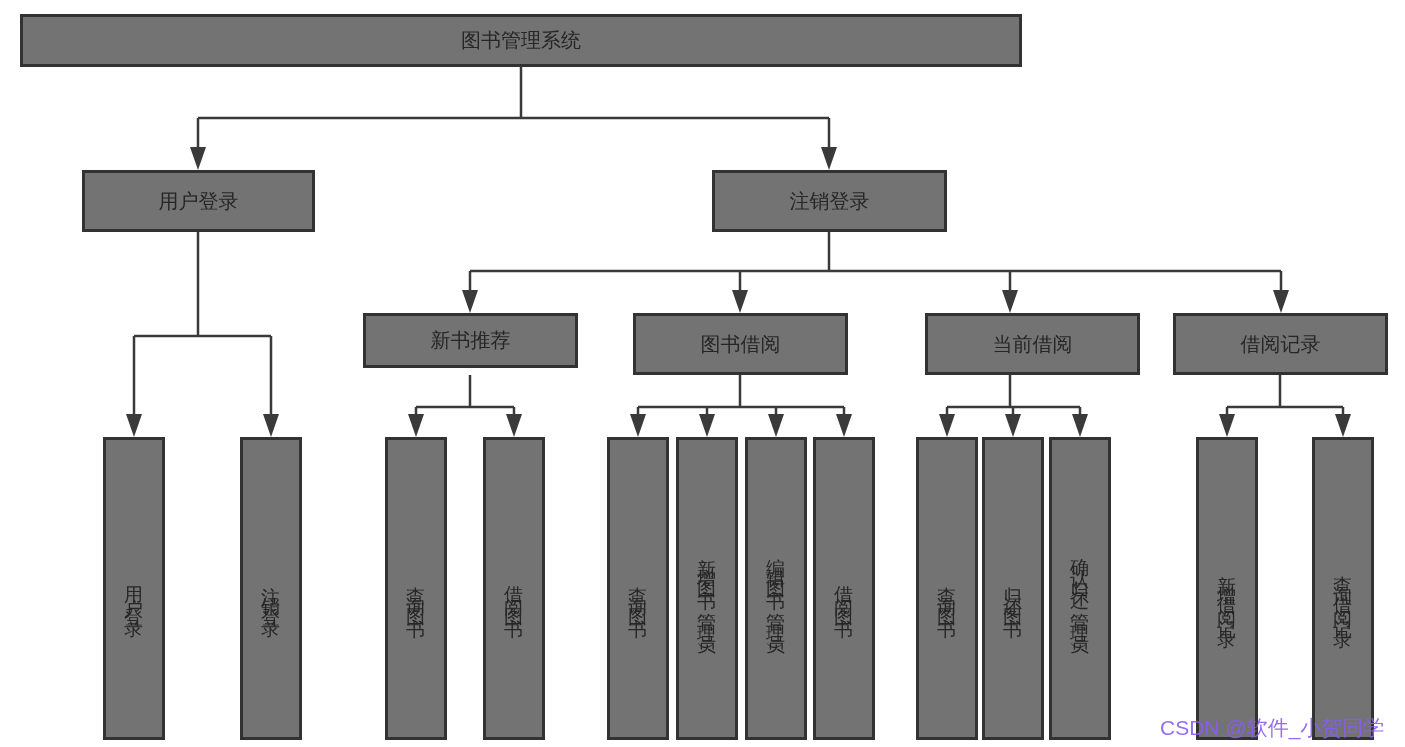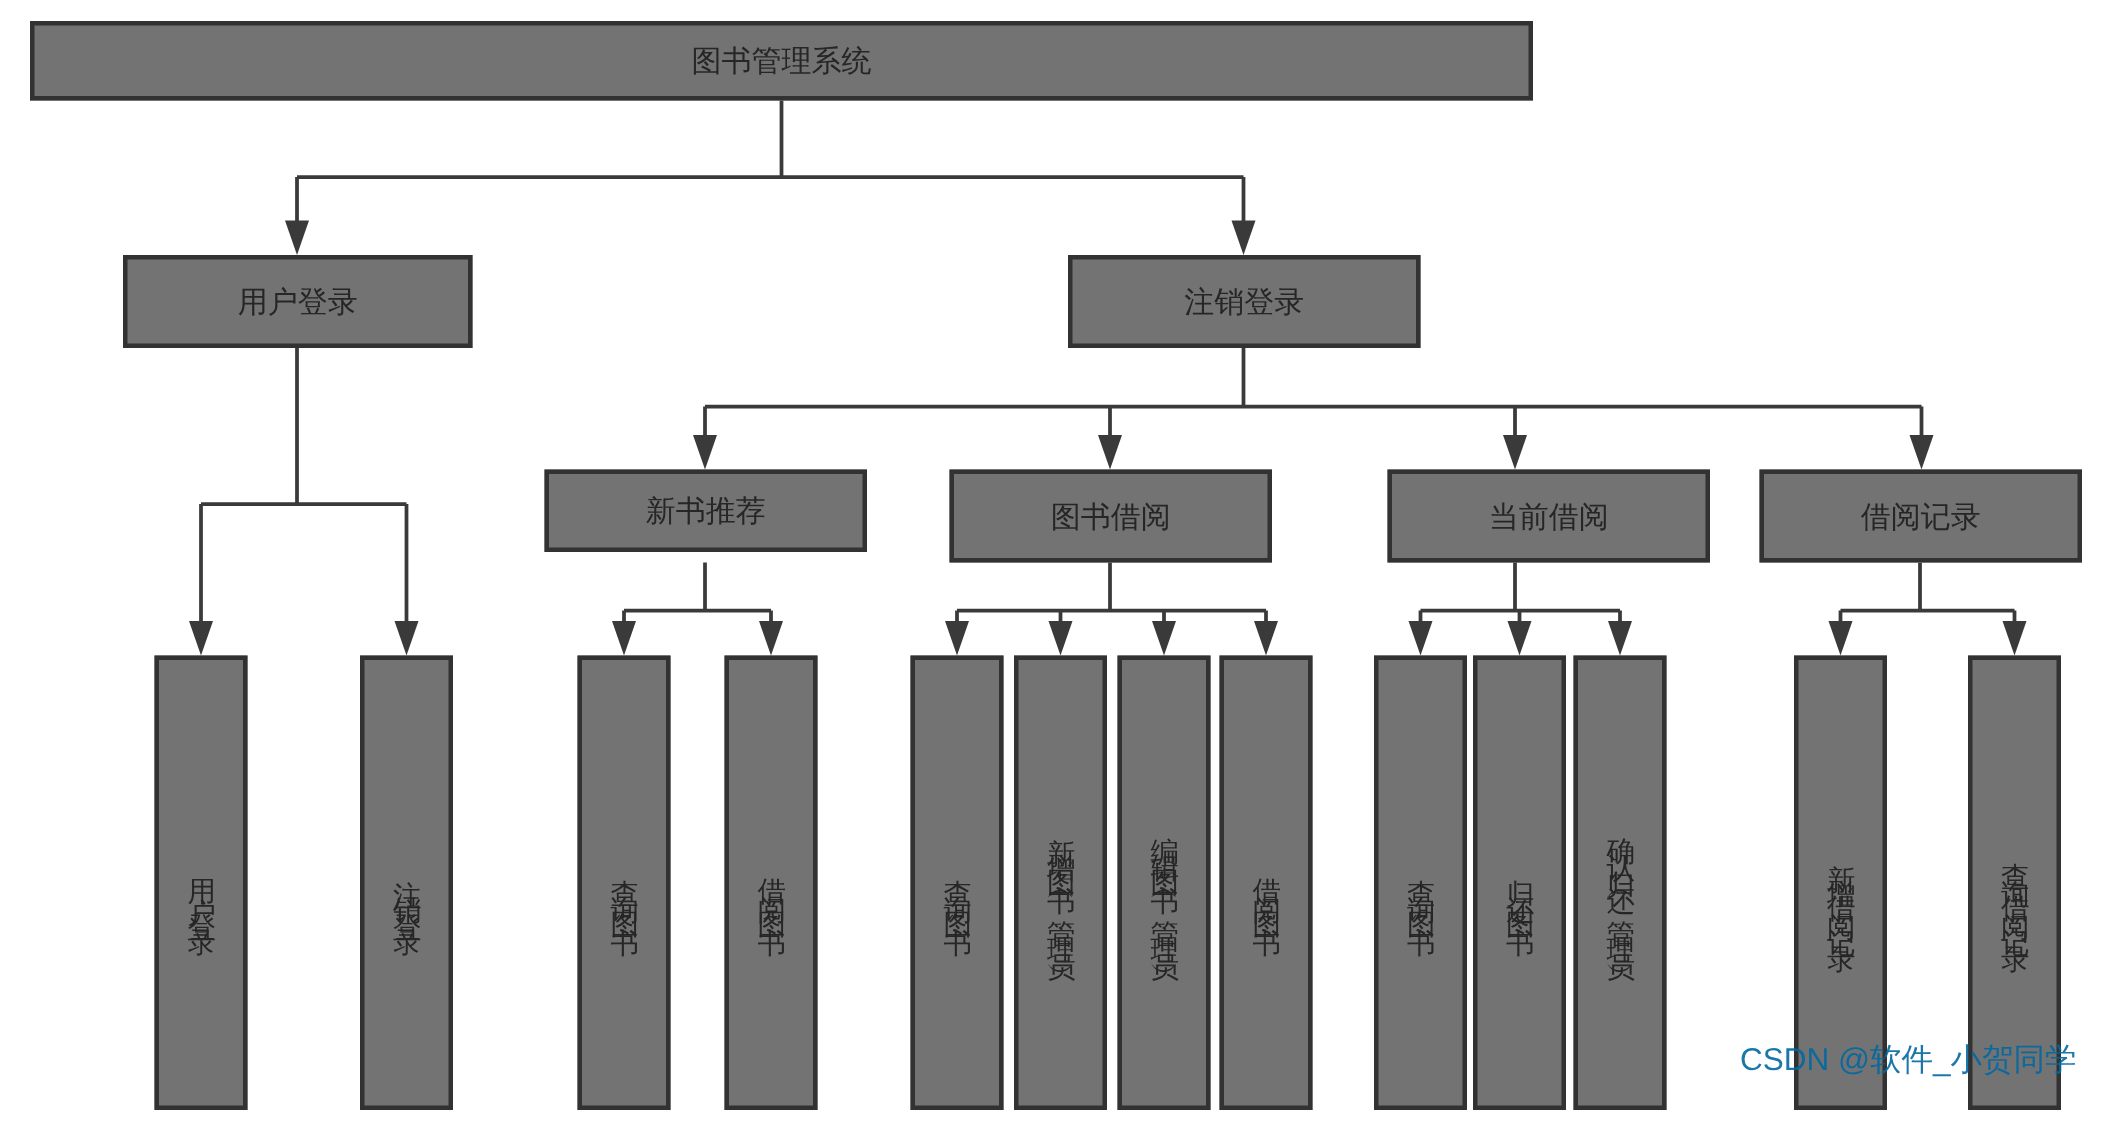--- a/index.html
+++ b/index.html
@@ -34,24 +34,24 @@
     writing-mode: vertical-rl;
     text-orientation: upright;
     font-size: 19px;
     letter-spacing: 11px;
     line-height: 1;
     padding-top: 8px;
   }
   .watermark {
     position: absolute;
     left: 1160px;
-    top: 692px;
+    top: 714px;
     z-index: 3;
     font-size: 21px;
-    color: #0369a1;
+    color: #8b5cf6;
     opacity: 0.9;
     white-space: nowrap;
   }
 </style>
 </head>
 <body>
 
 <div class="stage">
 
   <svg class="connectors" width="1405" height="747" viewBox="0 0 1405 747">

